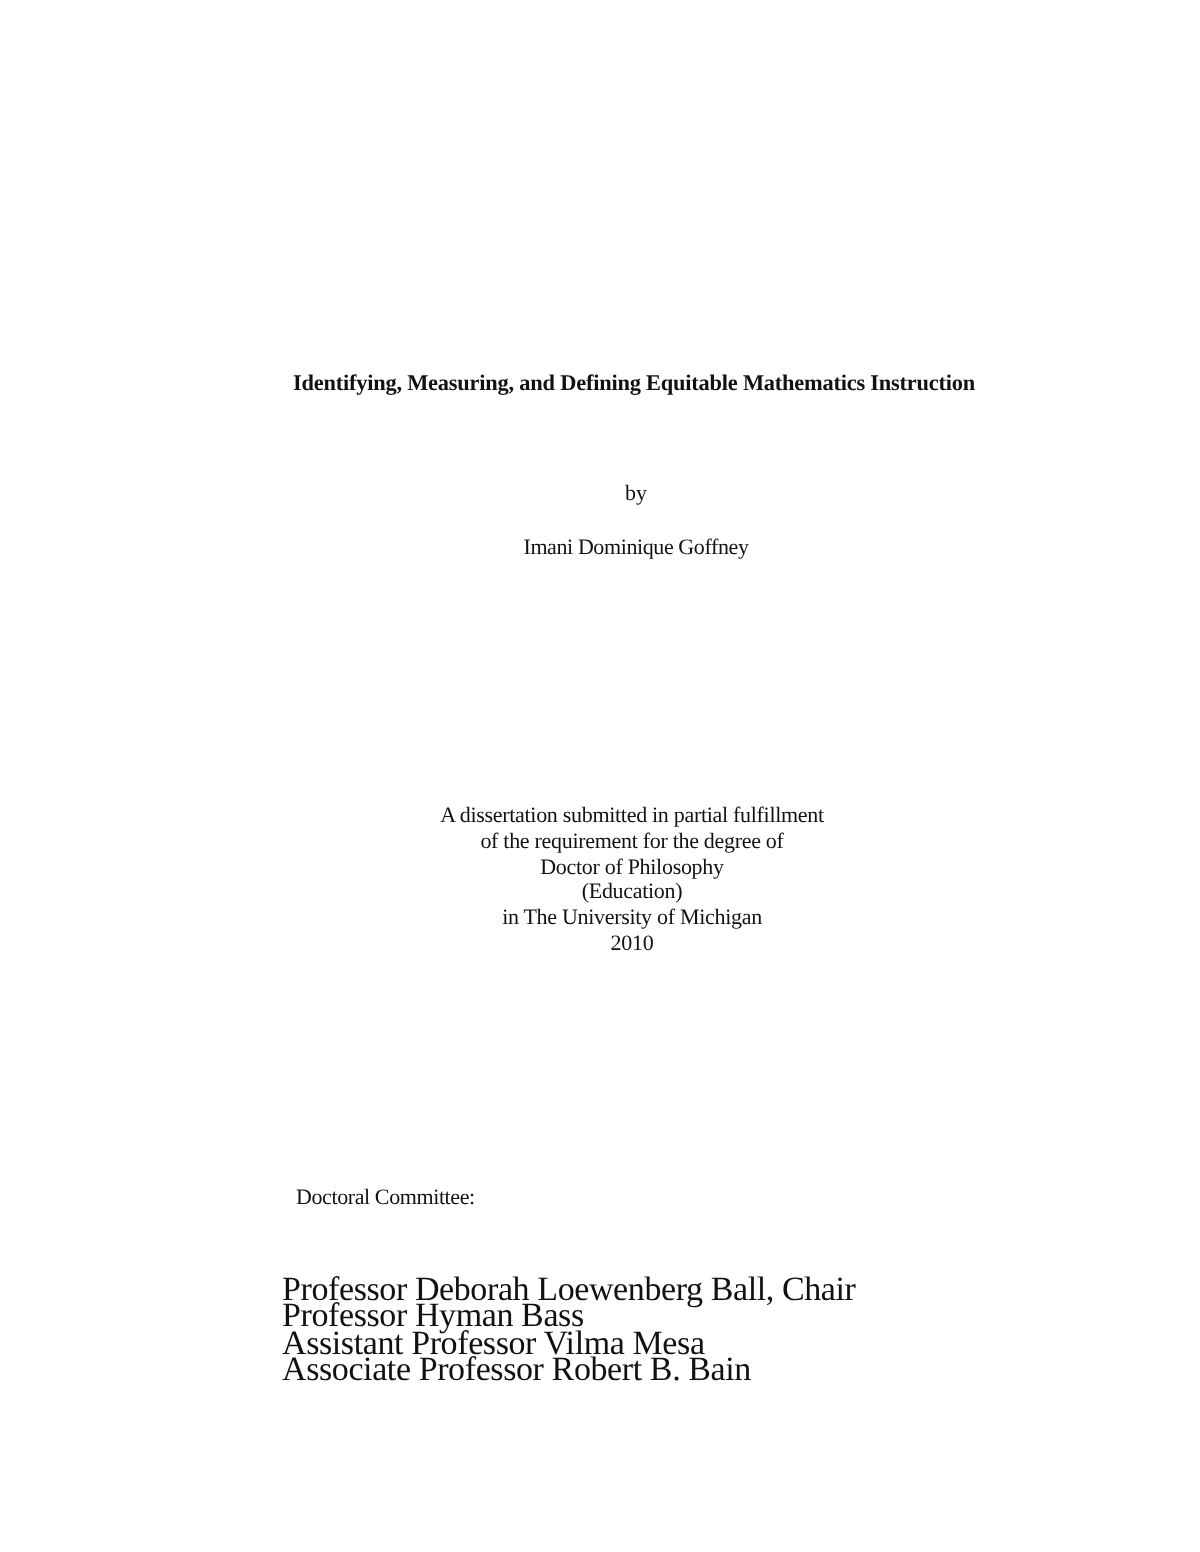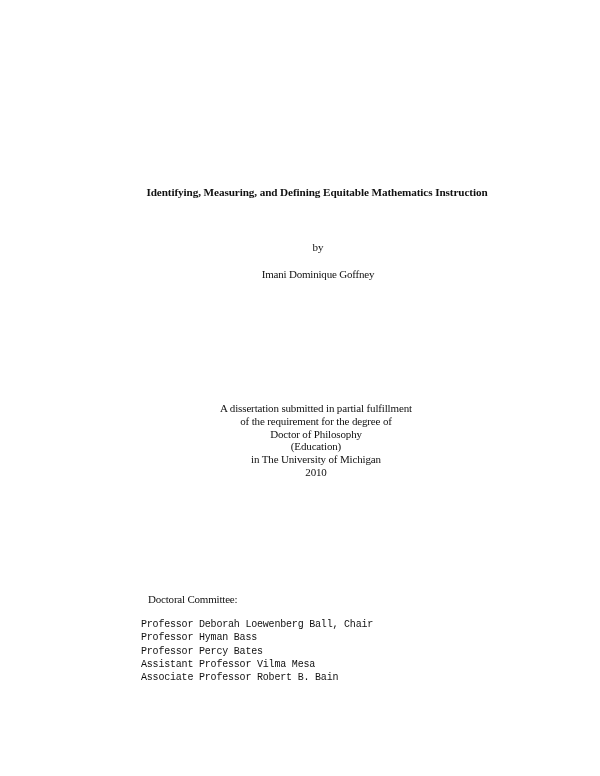--- a/index.html
+++ b/index.html
@@ -68,25 +68,24 @@
       left: 105px;
       top: 592px;
       font-size: 11px;
       line-height: 14px;
       letter-spacing: -0.2px;
       margin-left: 43px;
     }
     .committee-list {
       position: absolute;
       left: 141px;
-      top: 618px;
-      font-size: 10px;
+      top: 638px;
+      font-size: 17px;
       line-height: 13.3px;
       letter-spacing: -0.2px;
-      font-family: Liberation Mono, monospace;
     }
     .committee-list div { white-space: nowrap; }
   </style>
 </head>
 <body>
 
 <div class="page">
   <div class="title">Identifying, Measuring, and Defining Equitable Mathematics Instruction</div>
   <div class="by">by</div>
   <div class="author">Imani Dominique Goffney</div>
@@ -97,17 +96,16 @@
     <div>Doctor of Philosophy</div>
     <div>(Education)</div>
     <div>in The University of Michigan</div>
     <div>2010</div>
   </div>
 
   <div class="committee-label">Doctoral Committee:</div>
   <div class="committee-list">
     <div>Professor Deborah Loewenberg Ball, Chair</div>
     <div>Professor Hyman Bass</div>
-    <div>Professor Percy Bates</div>
     <div>Assistant Professor Vilma Mesa</div>
     <div>Associate Professor Robert B. Bain</div>
   </div>
 </div>
 
 </body></html>

